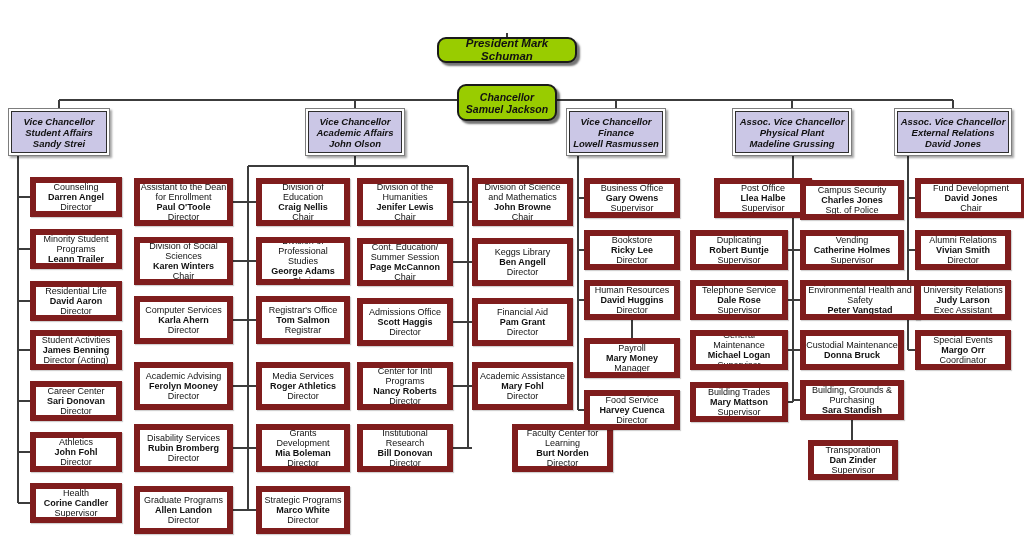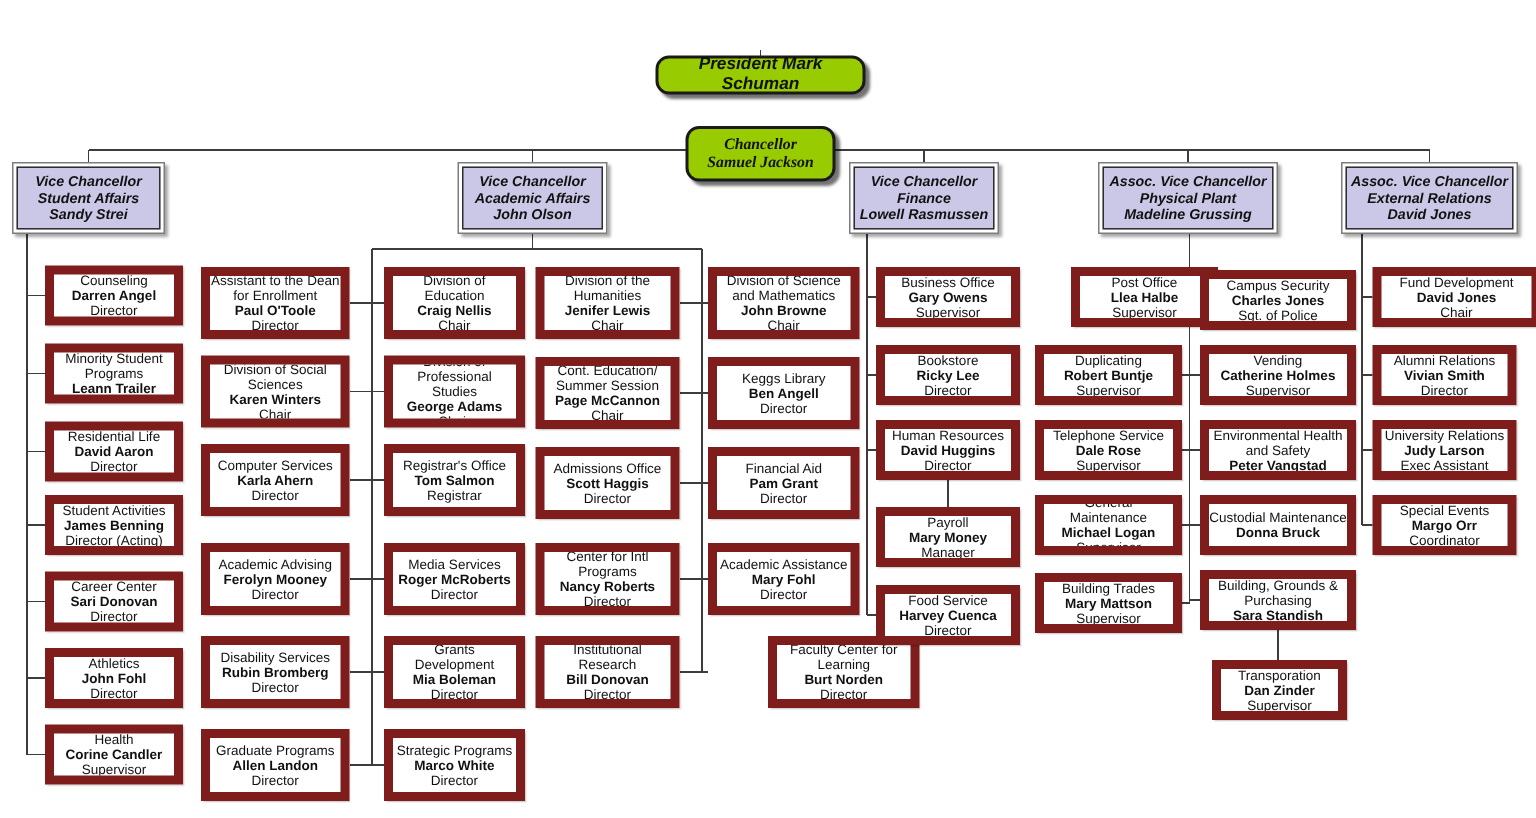--- a/index.html
+++ b/index.html
@@ -109,21 +109,21 @@
       <line x1="908" y1="250" x2="915" y2="250" stroke="#3c3c3c" stroke-width="1.2" shape-rendering="crispEdges"></line>
       <line x1="908" y1="300" x2="915" y2="300" stroke="#3c3c3c" stroke-width="1.2" shape-rendering="crispEdges"></line>
       <line x1="908" y1="350" x2="915" y2="350" stroke="#3c3c3c" stroke-width="1.2" shape-rendering="crispEdges"></line>
       <line x1="908" y1="156" x2="908" y2="350" stroke="#3c3c3c" stroke-width="1.2" shape-rendering="crispEdges"></line>
     </svg>
 
   <div class="exec" style="left:437px;top:8px;width:140px;height:26px;">
     <span>President Mark Schuman</span>
   </div>
 
-  <div class="exec" style="left:457px;top:55px;width:100px;height:37px;font-size:10.5px;line-height:12px;font-family:Liberation Serif, serif;">
+  <div class="exec" style="left:457px;top:55px;width:100px;height:37px;font-size:10.5px;line-height:12px;">
     <span>Chancellor</span>
     <span>Samuel Jackson</span>
   </div>
 
   <div id="vc-layer">
       <div class="vcbox" style="left: 8px; top: 108px; width: 102px; height: 48px;">
         <div class="vcbox-inner">
           <div>Vice Chancellor</div>
           <div>Student Affairs</div>
           <div>Sandy Strei</div>
@@ -233,21 +233,21 @@
         <div class="nm">George Adams</div>
         <div>Chair</div>
       </div>
       <div class="obox" style="left: 256px; top: 296px; width: 94px; height: 48px;">
         <div>Registrar's Office</div>
         <div class="nm">Tom Salmon</div>
         <div>Registrar</div>
       </div>
       <div class="obox" style="left: 256px; top: 362px; width: 94px; height: 48px;">
         <div>Media Services</div>
-        <div class="nm">Roger McRoberts</div>
+        <div class="nm">Roger Athletics</div>
         <div>Director</div>
       </div>
       <div class="obox" style="left: 256px; top: 424px; width: 94px; height: 48px;">
         <div>Grants Development</div>
         <div class="nm">Mia Boleman</div>
         <div>Director</div>
       </div>
       <div class="obox" style="left: 256px; top: 486px; width: 94px; height: 48px;">
         <div>Strategic Programs</div>
         <div class="nm">Marco White</div>
@@ -356,21 +356,21 @@
       <div class="obox" style="left: 800px; top: 180px; width: 104px; height: 40px;">
         <div>Campus Security</div>
         <div class="nm">Charles Jones</div>
         <div>Sgt. of Police</div>
       </div>
       <div class="obox" style="left: 800px; top: 230px; width: 104px; height: 40px;">
         <div>Vending</div>
         <div class="nm">Catherine Holmes</div>
         <div>Supervisor</div>
       </div>
-      <div class="obox" style="left: 800px; top: 280px; width: 104px; height: 40px;">
+      <div class="obox" style="left: 800px; top: 280px; width: 120px; height: 40px;">
         <div>Environmental Health and Safety</div>
         <div class="nm">Peter Vangstad</div>
       </div>
       <div class="obox" style="left: 800px; top: 330px; width: 104px; height: 40px;">
         <div>Custodial Maintenance</div>
         <div class="nm">Donna Bruck</div>
       </div>
       <div class="obox" style="left: 800px; top: 380px; width: 104px; height: 40px;">
         <div>Building, Grounds &amp; Purchasing</div>
         <div class="nm">Sara Standish</div>

